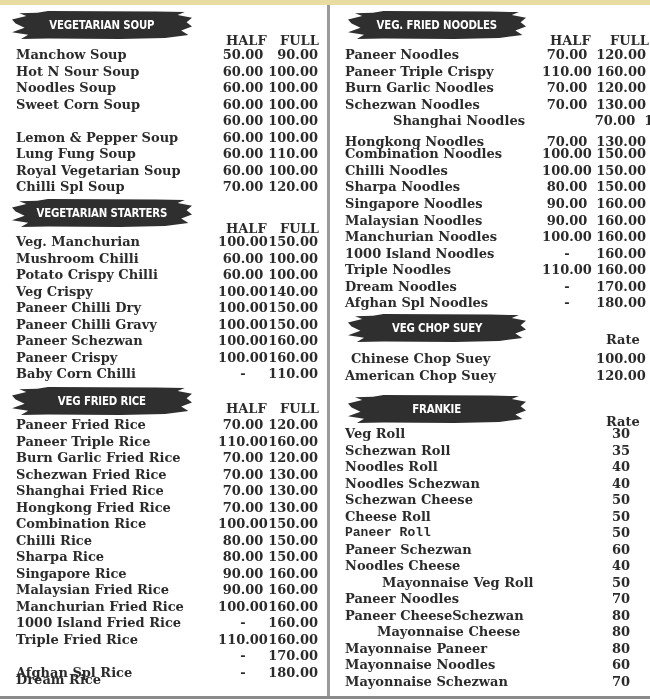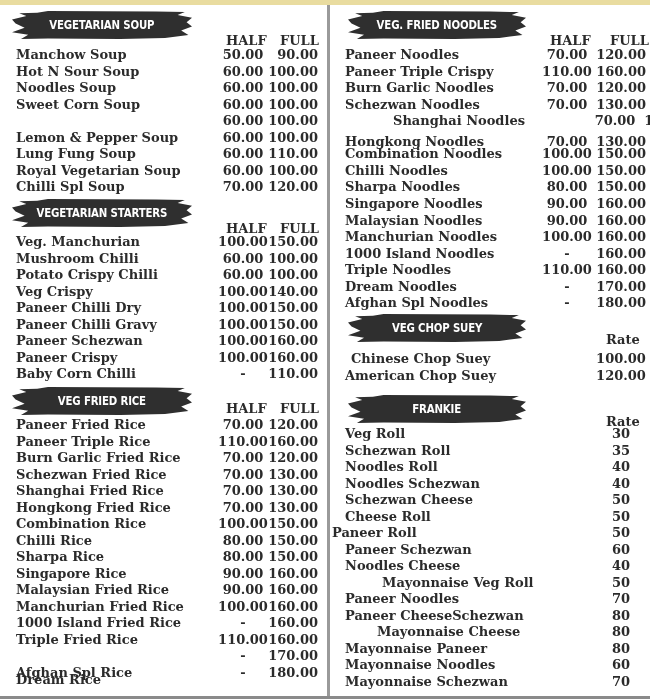--- a/index.html
+++ b/index.html
@@ -393,21 +393,21 @@
       </div>
       <div class="row" style="top: 97px;">
         <span class="name" style="left: 15px;">Schezwan Cheese</span>
         <span class="rate" style="left: 266px; width: 50px;">50</span>
       </div>
       <div class="row" style="top: 113.5px;">
         <span class="name" style="left: 15px;">Cheese Roll</span>
         <span class="rate" style="left: 266px; width: 50px;">50</span>
       </div>
       <div class="row" style="top: 130px;">
-        <span class="name" style="left: 2px;">Paneer Roll</span>
+        <span class="name" style="left: 15px; font-family: Liberation Mono, monospace;">Paneer Roll</span>
         <span class="rate" style="left: 266px; width: 50px;">50</span>
       </div>
       <div class="row" style="top: 146.5px;">
         <span class="name" style="left: 15px;">Paneer Schezwan</span>
         <span class="rate" style="left: 266px; width: 50px;">60</span>
       </div>
       <div class="row" style="top: 163px;">
         <span class="name" style="left: 15px;">Noodles Cheese</span>
         <span class="rate" style="left: 266px; width: 50px;">40</span>
       </div>

